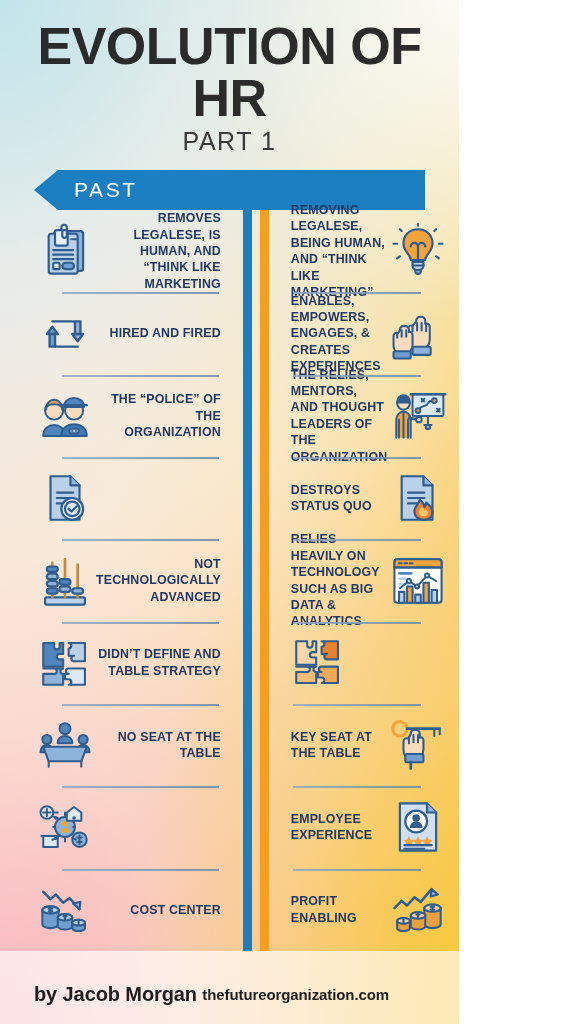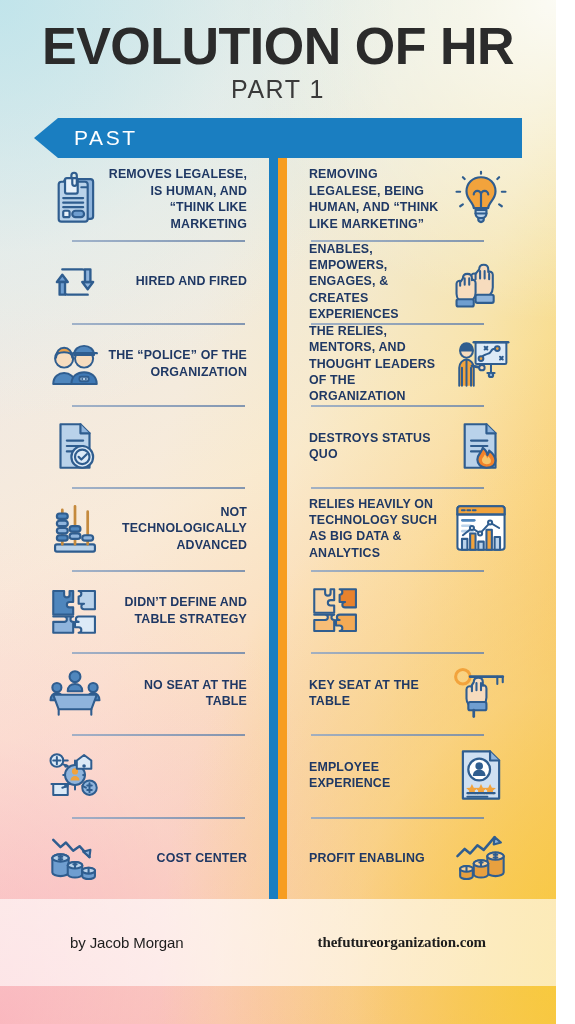--- a/index.html
+++ b/index.html
@@ -7,21 +7,21 @@
   body{
     width:575px; height:1024px;
     font-family:"Liberation Sans", sans-serif;
     overflow:hidden;
     position:relative;
   }
 
   
   #poster{
     position:relative;
-    width:556px; height:1024px;
+    width:459px; height:1024px;
     overflow:hidden;
     background:
       linear-gradient(155deg,
         #d7eef2 0%,
         #e6f2f2 14%,
         #f3f3ee 30%,
         #fbf2e6 46%,
         #fde9dc 58%,
         #fbd9d6 72%,
         #fbc9cf 88%,
@@ -94,23 +94,23 @@
   .banner.present{
     background:#f79d20;
     justify-content:flex-end;
     padding-right:40px;
     clip-path:polygon(0 0, calc(100% - 24px) 0, 100% 50%, calc(100% - 24px) 100%, 0 100%);
   }
 
   
   .board{
     display:flex;
-    padding:0 44px;
+    padding:0 34px;
     height:741px;
-    gap:0;
+    gap:8px;
     position:relative;
   }
   .col{
     flex:1;
     display:flex;
     flex-direction:column;
     position:relative;
   }
   .col.past{ border-right:9px solid #1a7ec1; }
   .col.present{ border-left:9px solid #f79d20; }
@@ -160,29 +160,27 @@
     height:87px;
     display:flex;
     align-items:center;
     padding:0 34px;
     background:linear-gradient(90deg,
         rgba(255,255,255,.62) 0%,
         rgba(255,255,255,.68) 40%,
         rgba(255,255,255,.62) 100%);
   }
   .footer .by{
-    font-size:15px; font-weight:normal; color:#1d1d1d;
+    font-size:20px; font-weight:bold; color:#1d1d1d;
     letter-spacing:-0.1px;
-    margin-left:36px;
   }
   .footer .site{
     font-size:15px; font-weight:bold; color:#1d1d1d;
     margin-left:auto; margin-right:36px;
     letter-spacing:-0.1px;
-    font-family:Liberation Serif, serif;
   }
 </style>
 </head>
 <body>
 
 <div id="poster">
 
   <h1 class="title">EVOLUTION OF HR</h1>
   <div class="subtitle">PART 1</div>
 

